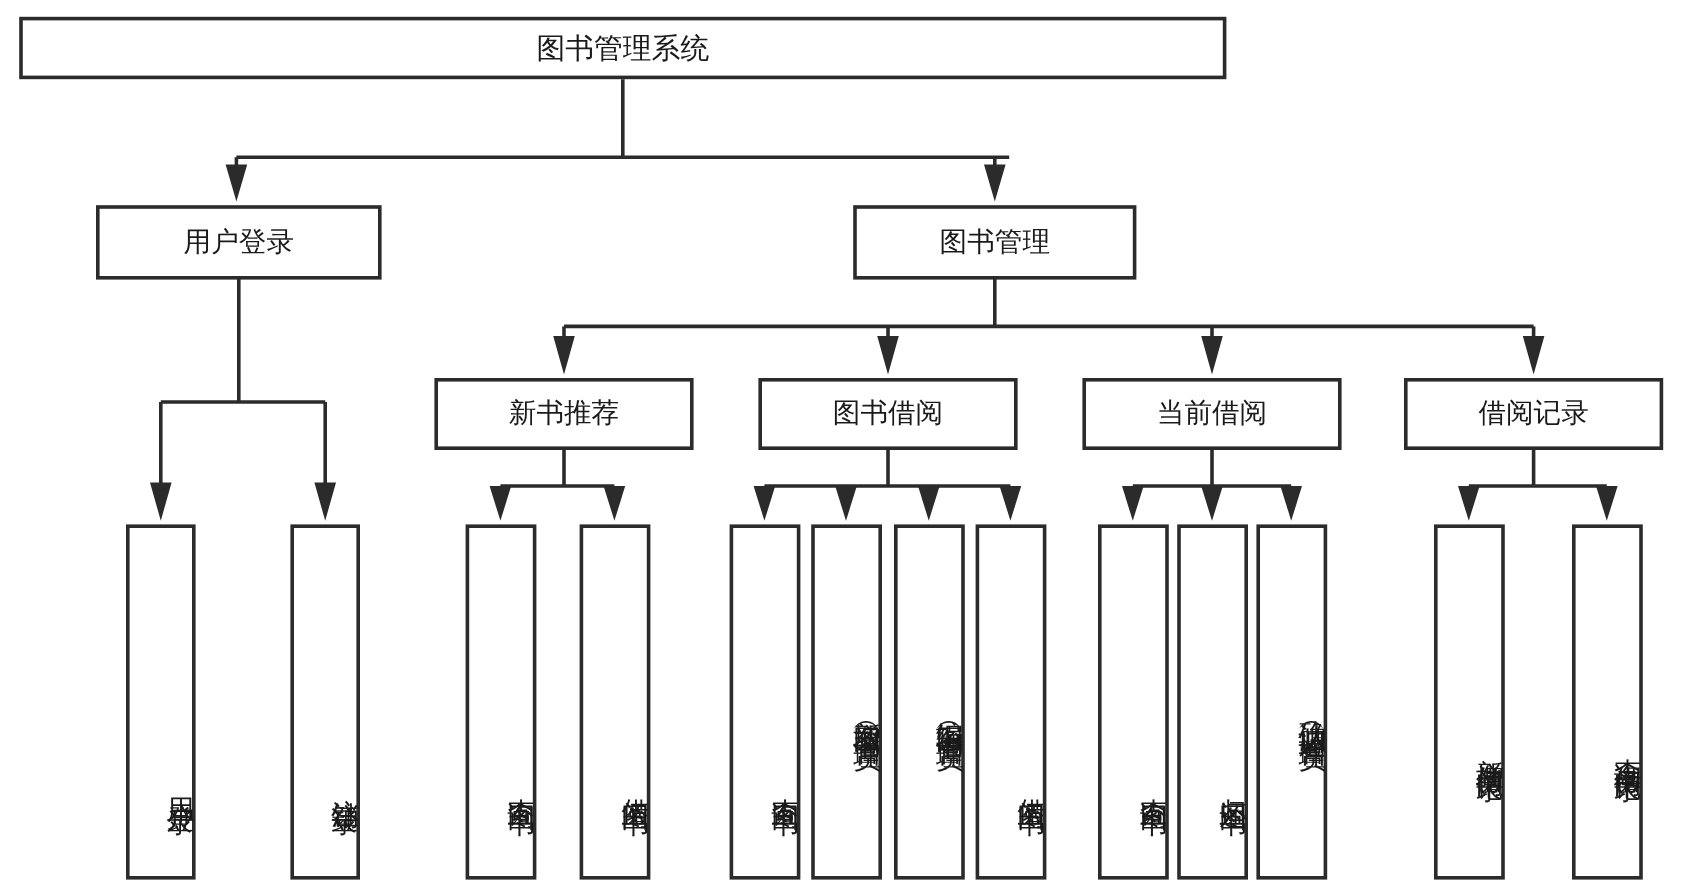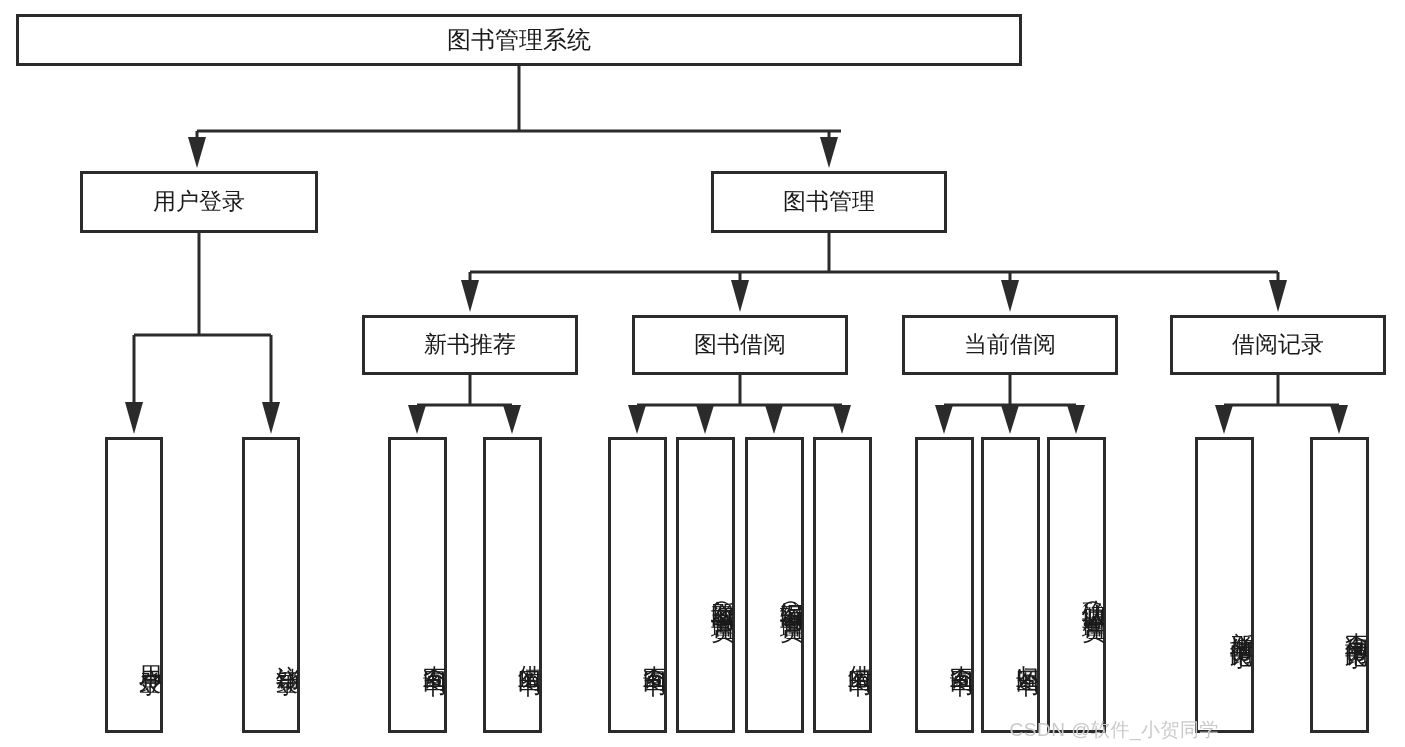--- a/index.html
+++ b/index.html
@@ -212,15 +212,14 @@
   <div class="vnode-label" style="left:608px; top:437px; width:59px; height:296px; padding-top:68px;">查询图书</div>
   <div class="vnode-label" style="left:676px; top:437px; width:59px; height:296px; padding-top:10px;">新增图书（管理员）</div>
   <div class="vnode-label" style="left:745px; top:437px; width:59px; height:296px; padding-top:10px;">编辑图书（管理员）</div>
   <div class="vnode-label" style="left:813px; top:437px; width:59px; height:296px; padding-top:68px;">借阅图书</div>
   <div class="vnode-label" style="left:915px; top:437px; width:59px; height:296px; padding-top:68px;">查询图书</div>
   <div class="vnode-label" style="left:981px; top:437px; width:59px; height:296px; padding-top:68px;">归还图书</div>
   <div class="vnode-label" style="left:1047px; top:437px; width:59px; height:296px; padding-top:10px;">确认归还（管理员）</div>
   <div class="vnode-label" style="left:1195px; top:437px; width:59px; height:296px; padding-top:38px;">新增借阅记录</div>
   <div class="vnode-label" style="left:1310px; top:437px; width:59px; height:296px; padding-top:38px;">查询借阅记录</div>
 
-  <div class="watermark">CSDN @软件_小贺同学</div>
 
 </div>
 
 </body></html>

